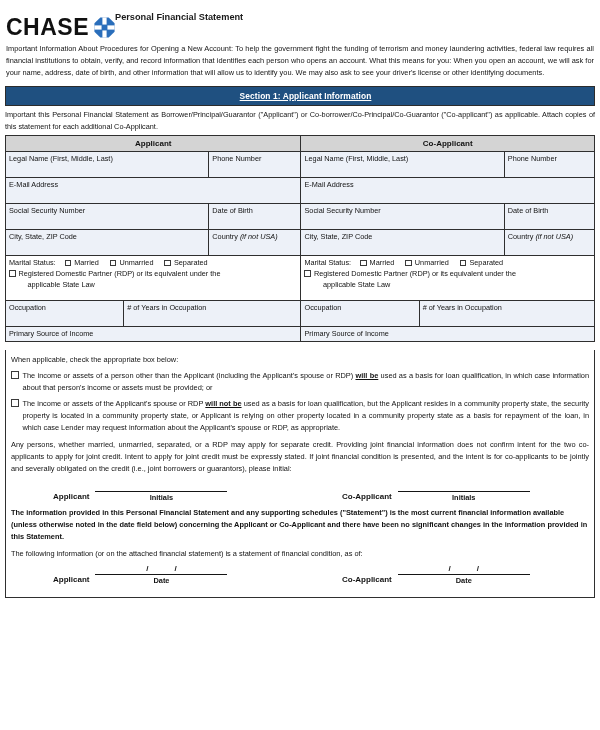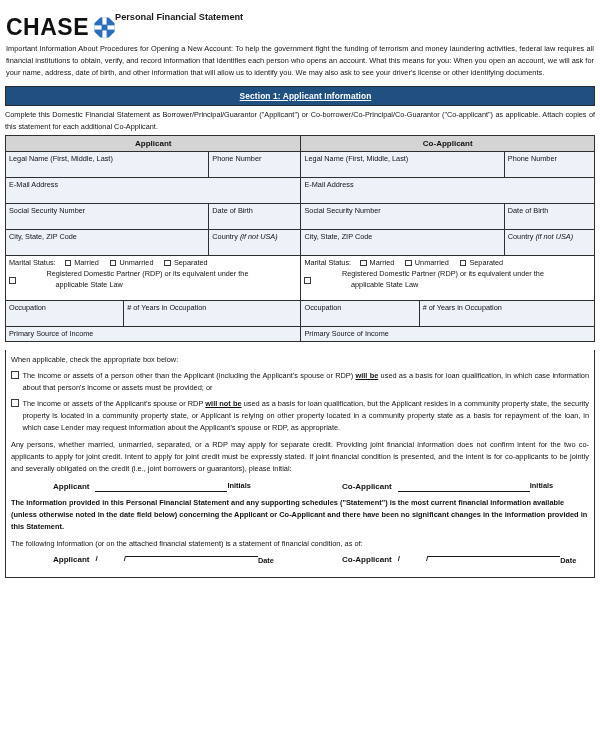--- a/index.html
+++ b/index.html
@@ -146,22 +146,21 @@
     vertical-align: -1px;
     margin-right: 3px;
     box-sizing: border-box;
   }
   .ms-opt { margin-right: 11px; }
   .ms-line2 {
     font-size: 7.3px;
     line-height: 1.5;
     text-align: justify;
     display: flex;
-    align-items: center;
-    gap: 28px;
+    align-items: flex-start;
   }
   .ms-line2 .cb { margin-top: 1px; flex: 0 0 auto; }
   .ms-line2 .ms-txt { flex: 1 1 auto; text-align: justify; }
   .ms-line2 .ms-txt .ind { display: block; padding-left: 9px; }
   
   .tbl2 {
     margin: 8px 5px;
     border: 1px solid #2f2f2f;
     border-top: none;
     border-collapse: collapse;
@@ -231,21 +230,21 @@
     width: 132px;
     height: 11px;
     position: relative;
   }
   .sig-under {
     text-align: center;
     font-size: 7.4px;
     font-weight: bold;
     margin-top: 1px;
   }
-  .sig-col { display: flex; flex-direction: row; }
+  .sig-col { display: flex; flex-direction: column; }
   .dt-slashes {
     display: flex;
     justify-content: center;
     gap: 26px;
     font-size: 8px;
     font-weight: bold;
     padding-bottom: 0px;
     line-height: 1;
   }
   .spacer-line { height: 8px; }
@@ -274,21 +273,21 @@
   </div>
 
   <div class="intro">Important Information About Procedures for Opening a New Account: To help the government fight the funding of terrorism and money laundering activities, federal law requires all financial institutions to obtain, verify, and record information that identifies each person who opens an account. What this means for you: When you open an account, we will ask for your name, address, date of birth, and other information that will allow us to identify you. We may also ask to see your driver's license or other identifying documents.</div>
 
   <div class="sec-bar-wrap">
     <div class="sec-bar">
       <span>Section 1: Applicant Information</span>
     </div>
   </div>
 
-  <div class="complete-note">Complete this Domestic Financial Statement as Borrower/Principal/Guarantor ("Applicant") or Co-borrower/Co-Principal/Co-Guarantor ("Co-applicant") as applicable.  Attach copies of this statement for each additional Co-Applicant.</div>
+  <div class="complete-note">Important this Personal Financial Statement as Borrower/Principal/Guarantor ("Applicant") or Co-borrower/Co-Principal/Co-Guarantor ("Co-applicant") as applicable.  Attach copies of this statement for each additional Co-Applicant.</div>
 
   <table class="tbl">
     <colgroup>
       <col style="width:118px">
         <col style="width:85px">
         <col style="width:92px">
       <col style="width:118px">
         <col style="width:85px">
         <col style="width:90px">
     </colgroup>

